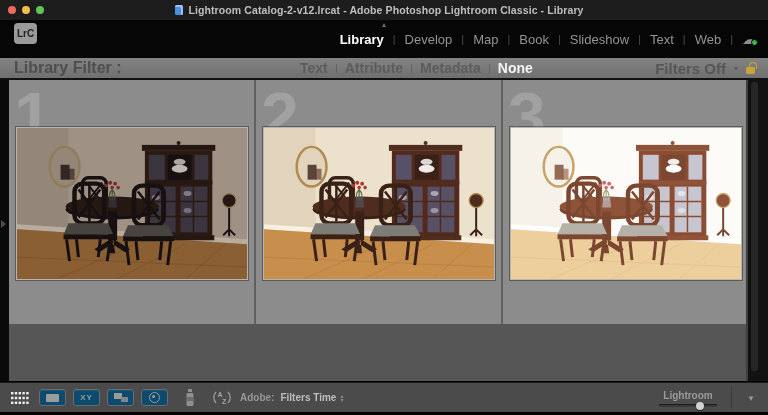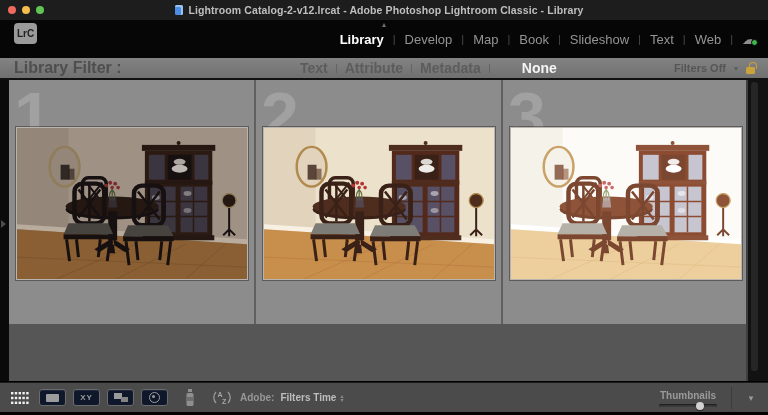--- a/index.html
+++ b/index.html
@@ -36,24 +36,24 @@
   .cloud-sync .sync-dot{position:absolute;right:-2px;bottom:0;width:5px;height:5px;
                         border-radius:50%;background:#3cb54a;border:1px solid #060606;}
 
   
   .filterbar{position:absolute;top:58px;left:0;right:0;height:20px;
              background:linear-gradient(#838383,#707070);
              display:flex;align-items:center;border-bottom:2px solid #111;}
   .lf-label{font-size:16px;font-weight:bold;color:#4e4e4e;margin-left:14px;}
   .filter-opts{position:absolute;left:300px;display:flex;align-items:center;gap:8px;}
   .fopt{font-size:14px;font-weight:bold;color:#5c5c5c;}
-  .fopt.active{color:#f4f4f4;margin-left:24px;}
+  .fopt.active{color:#f4f4f4;}
   .fopt-sep{width:1px;height:9px;background:#636363;}
   .filters-right{position:absolute;right:12px;display:flex;align-items:center;gap:8px;}
-  .filters-status{font-size:11px;font-weight:bold;color:#565656;}
+  .filters-status{font-size:15px;font-weight:bold;color:#565656;}
   .filters-caret{font-size:8px;color:#5a5a5a;}
   .filters-caret::before{content:"\25BE";}
   .padlock{position:relative;width:10px;height:12px;}
   .padlock::before{content:"";position:absolute;left:3px;top:0;width:6px;height:6px;
                    border:1.5px solid #c9a23a;border-bottom:none;border-radius:4px 4px 0 0;}
   .padlock::after{content:"";position:absolute;left:0;top:5px;width:9px;height:7px;
                   background:#c9a23a;border-radius:1.5px;}
 
   
   .gridwrap{position:absolute;top:80px;left:0;right:0;height:301px;background:#0b0b0b;}
@@ -83,21 +83,21 @@
   .exp-bright{--wall:#fcfbf7;--wall2:#f5f2ea;--trim:#ffffff;--floor:#eccf9d;--floor2:#ddb77e;
               --wood:#7b4731;--wood2:#8e5338;--cab:#8c4c31;--glass:#c7c5d0;--dish:#ffffff;
               --seat:#b5b0a8;--gold:#caa268;--flower:#cc6a6a;--stem:#9aa577;}
   .grid-lower{position:absolute;left:9px;right:20px;top:244px;bottom:0;background:#565656;}
 
   
   .toolbar{position:absolute;left:0;right:0;bottom:3px;height:29px;background:#4b4b4b;
            border-top:1px solid #1c1c1c;display:flex;align-items:center;}
   .bottom-strip{position:absolute;left:0;right:0;bottom:0;height:3px;background:#000;}
   .gridview-icon{margin-left:11px;margin-right:10px;}
-  .view-btn{width:25px;height:15px;border:1px solid #6b6b6b;border-radius:3px;background:#0f172a;
+  .view-btn{width:25px;height:15px;border:1px solid #6b6b6b;border-radius:3px;background:#0c4a6e;
             margin-right:7px;display:flex;align-items:center;justify-content:center;
             box-shadow:inset 0 1px 1px rgba(255,255,255,.08);}
   .loupe-glyph{width:13px;height:8px;background:#9b9b9b;border-radius:1px;}
   .xy-text{font-size:8px;font-weight:bold;color:#9b9b9b;letter-spacing:1px;}
   .survey-glyph{position:relative;width:14px;height:9px;}
   .survey-glyph::before{content:"";position:absolute;left:0;top:0;width:8px;height:6px;background:#9b9b9b;}
   .survey-glyph::after{content:"";position:absolute;right:0;bottom:0;width:7px;height:5px;background:#848484;}
   .people-glyph{width:9px;height:9px;border:1.5px solid #9b9b9b;border-radius:50%;position:relative;}
   .people-glyph::after{content:"";position:absolute;left:2px;top:2px;width:3px;height:3px;
                        background:#9b9b9b;border-radius:50%;}
@@ -427,21 +427,21 @@
     <svg class="sort-dir" width="20" height="15" viewBox="0 0 20 15">
       <path d="M4,2 a8,8 0 0 0 0,11" stroke="#999" stroke-width="1.3" fill="none"></path>
       <path d="M16,2 a8,8 0 0 1 0,11" stroke="#999" stroke-width="1.3" fill="none"></path>
       <text x="5.5" y="7" font-size="7" font-weight="bold" fill="#a5a5a5">A</text>
       <text x="10" y="13.5" font-size="7" font-weight="bold" fill="#a5a5a5">Z</text>
     </svg>
     <span class="sort-label">Adobe:</span>
     <span class="sort-value">Filters Time</span>
     <span class="updown"></span>
     <div class="thumb-group">
-      <span class="thumb-label">Thumbnails</span>
+      <span class="thumb-label">Lightroom</span>
       <div class="slider">
         <div class="slider-thumb"></div>
       </div>
     </div>
     <div class="tb-divider"></div>
     <div class="tb-chevron"></div>
   </div>
   <div class="bottom-strip"></div>
 
 </div>

